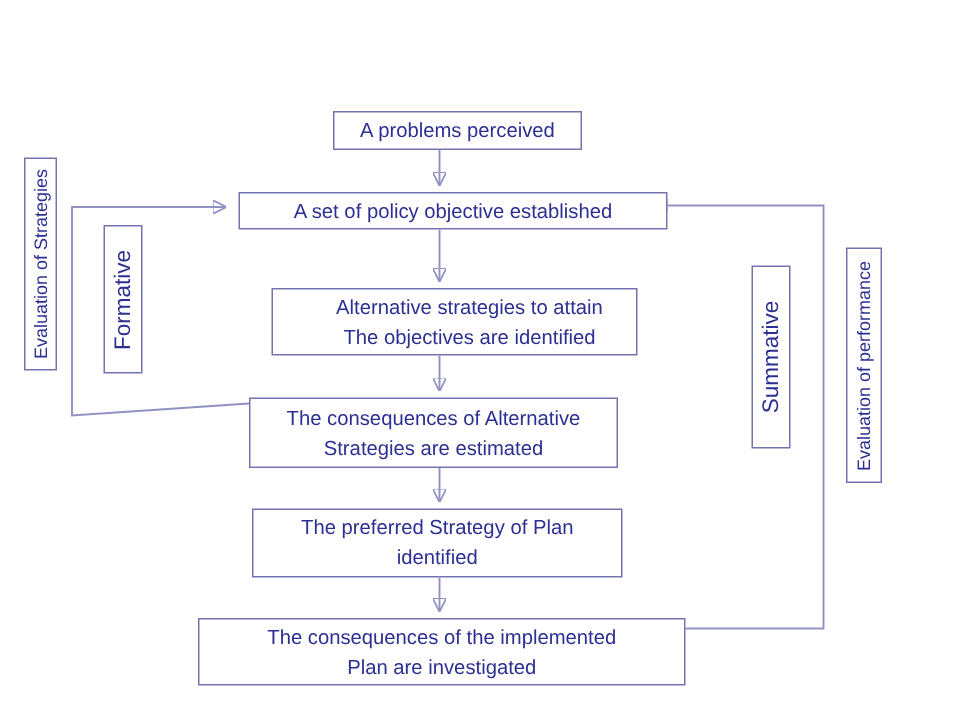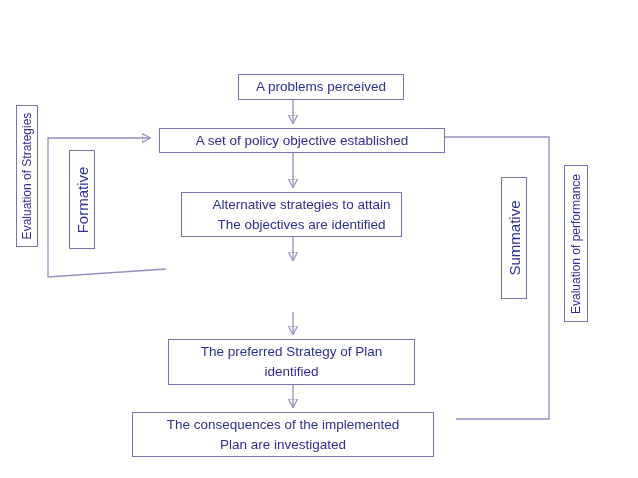--- a/index.html
+++ b/index.html
@@ -71,32 +71,34 @@
     </defs>
     <line x1="293" y1="100" x2="293" y2="123" marker-end="url(#arrow)"></line>
     <line x1="293" y1="153" x2="293" y2="187" marker-end="url(#arrow)"></line>
     <line x1="293" y1="237" x2="293" y2="260" marker-end="url(#arrow)"></line>
     <line x1="293" y1="312" x2="293" y2="334" marker-end="url(#arrow)"></line>
     <line x1="293" y1="385" x2="293" y2="407" marker-end="url(#arrow)"></line>
     <path d="M166,269 L48,277 L48,138 L150,138" marker-end="url(#arrow)"></path>
     <path d="M456,419 L549,419 L549,137 L437,137" marker-end="url(#arrow)"></path>
   </svg>
 
-  <div class="flow-box" style="left:222px; top:74px; width:166px; height:26px;margin-left:16px;">A problems perceived</div>
+  <div class="flow-box" style="left:222px; top:74px; width:166px; height:26px;">A problems perceived</div>
 
   <div class="flow-box" style="left:159px; top:128px; width:286px; height:25px;">A set of policy objective established</div>
 
-  <div class="flow-box" style="left:181px; top:192px; width:221px; height:45px;padding-left:20px;">Alternative strategies to attain
+  <div class="flow-box" style="left:181px; top:192px; width:244px; height:45px;padding-left:20px;">Alternative strategies to attain
 The objectives are identified</div>
 
+  <div class="flow-box" style="left:166px; top:265px; width:246px; height:47px;">The consequences of Alternative
+Strategies are estimated</div>
 
   <div class="flow-box" style="left:168px; top:339px; width:247px; height:46px;">The preferred Strategy of Plan
 identified</div>
 
-  <div class="flow-box" style="left:132px; top:412px; width:302px; height:45px;">The consequences of the implemented
+  <div class="flow-box" style="left:132px; top:412px; width:325px; height:45px;">The consequences of the implemented
 Plan are investigated</div>
 
   <div class="vlabel small" style="left:16px; top:105px; width:22px; height:142px;">
     <span>Evaluation of Strategies</span>
   </div>
 
   <div class="vlabel big" style="left:69px; top:150px; width:26px; height:99px;">
     <span>Formative</span>
   </div>
 

